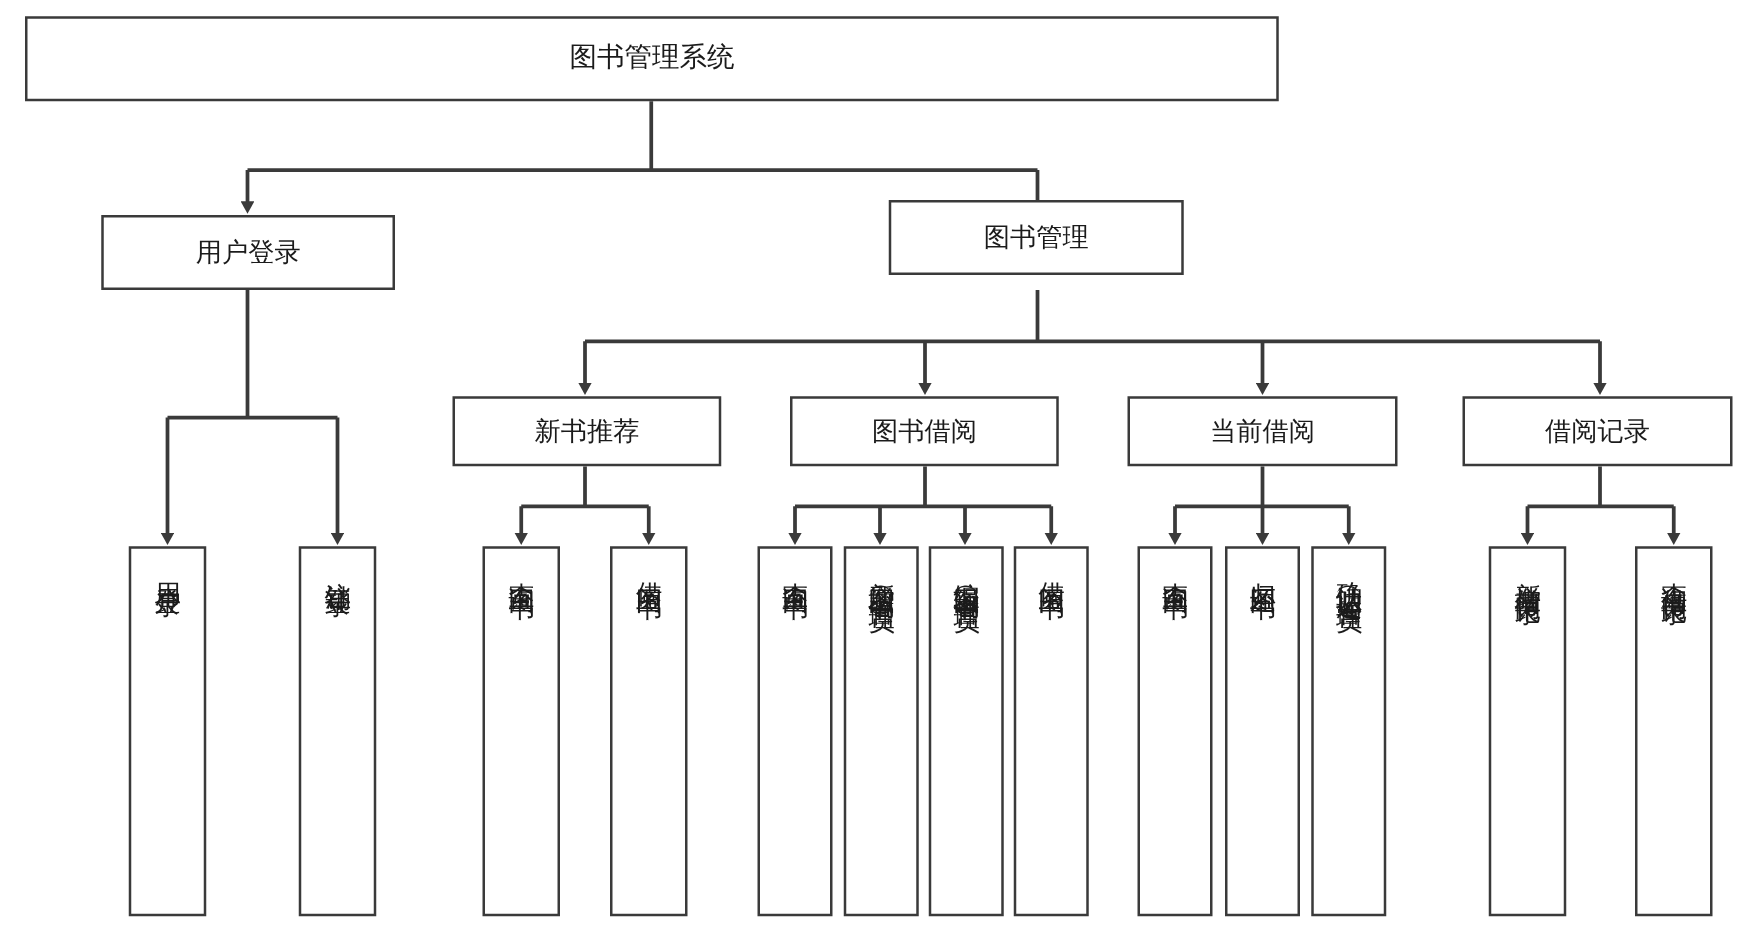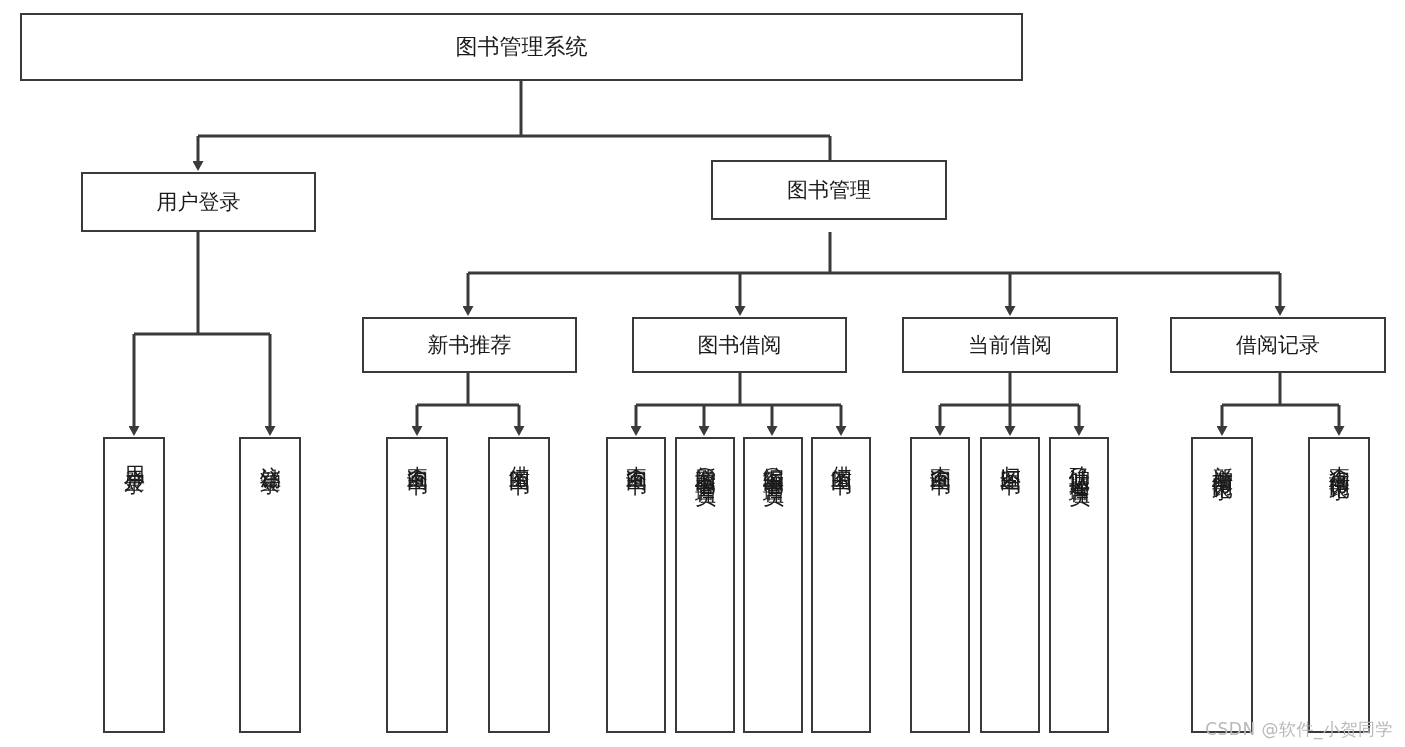--- a/index.html
+++ b/index.html
@@ -194,15 +194,14 @@
   </div>
 
   <div class="node vertical" style="left:1191px; top:437px; width:62px; height:296px;">
     <span class="label">新增借阅记录</span>
   </div>
 
   <div class="node vertical" style="left:1308px; top:437px; width:62px; height:296px;">
     <span class="label">查询借阅记录</span>
   </div>
 
-  <div id="watermark">CSDN @软件_小贺同学</div>
 
 </div>
 
 </body></html>

